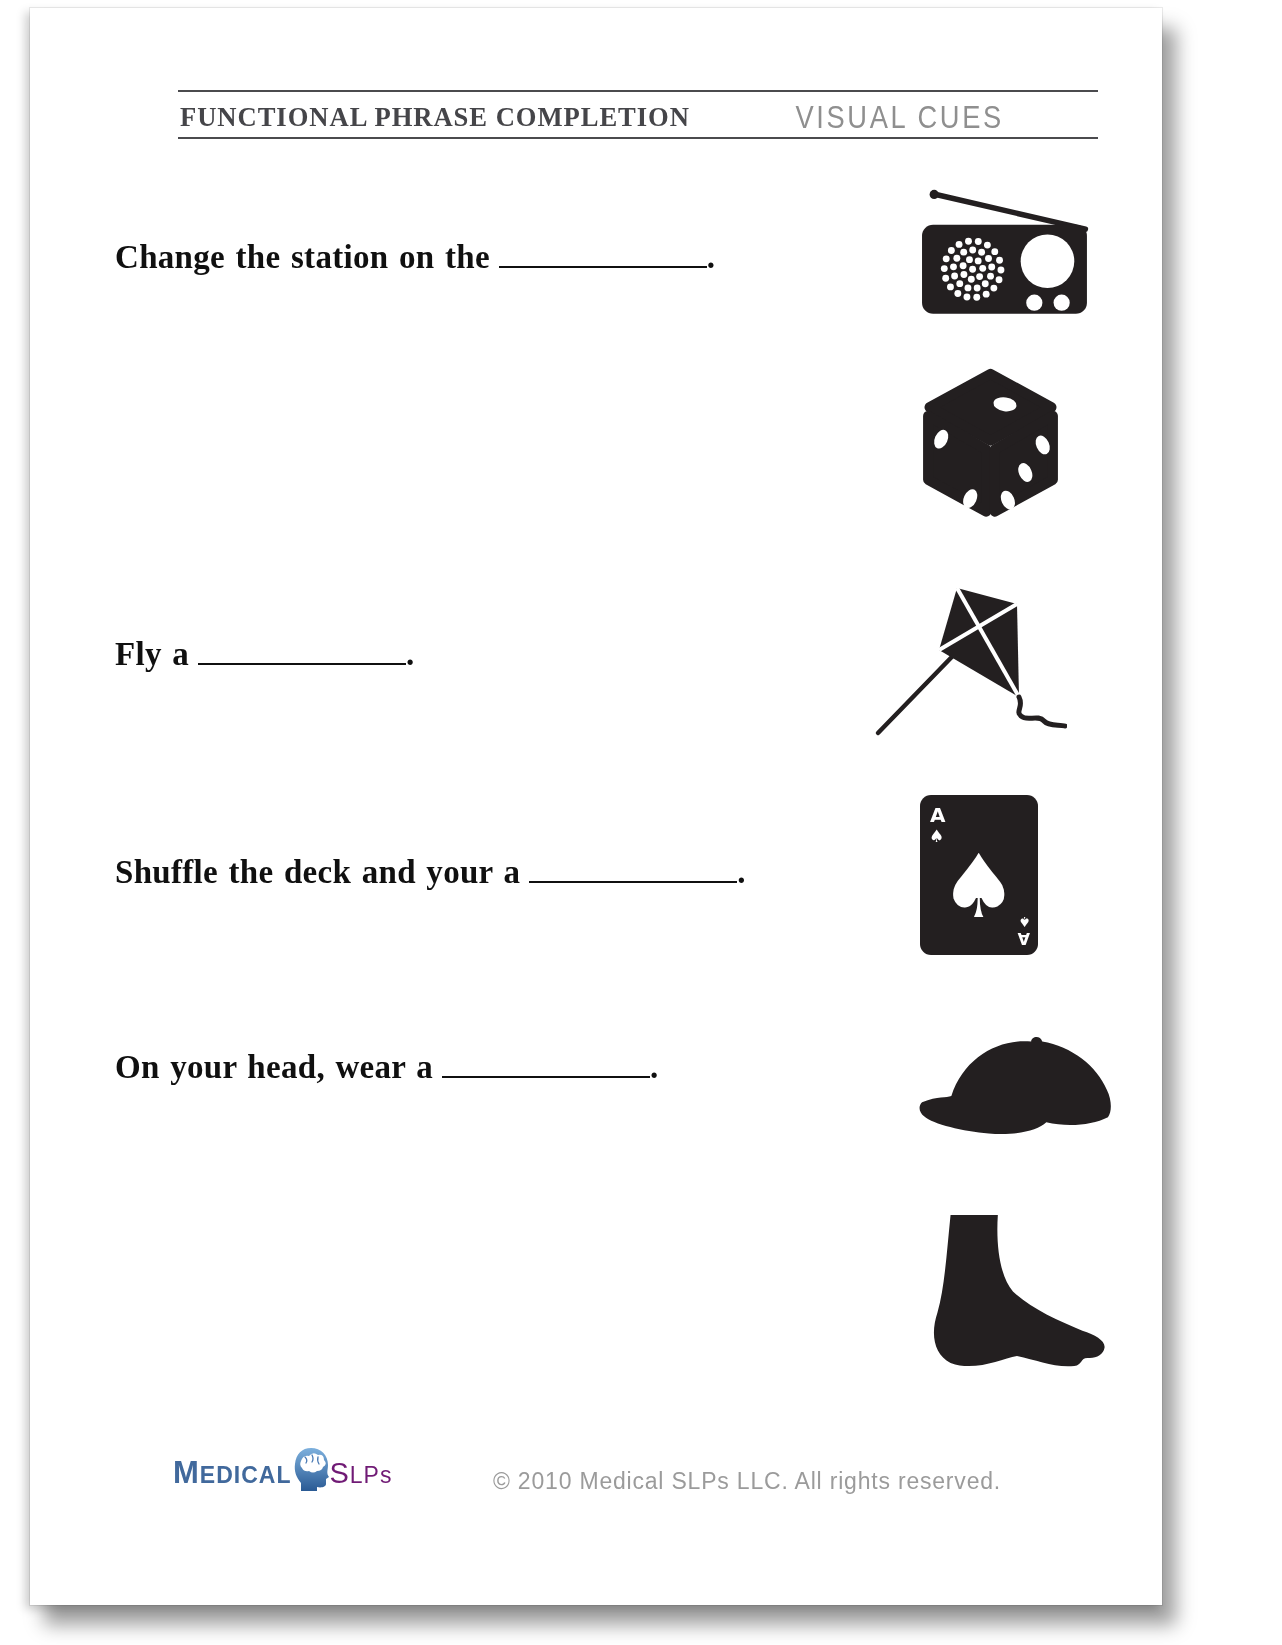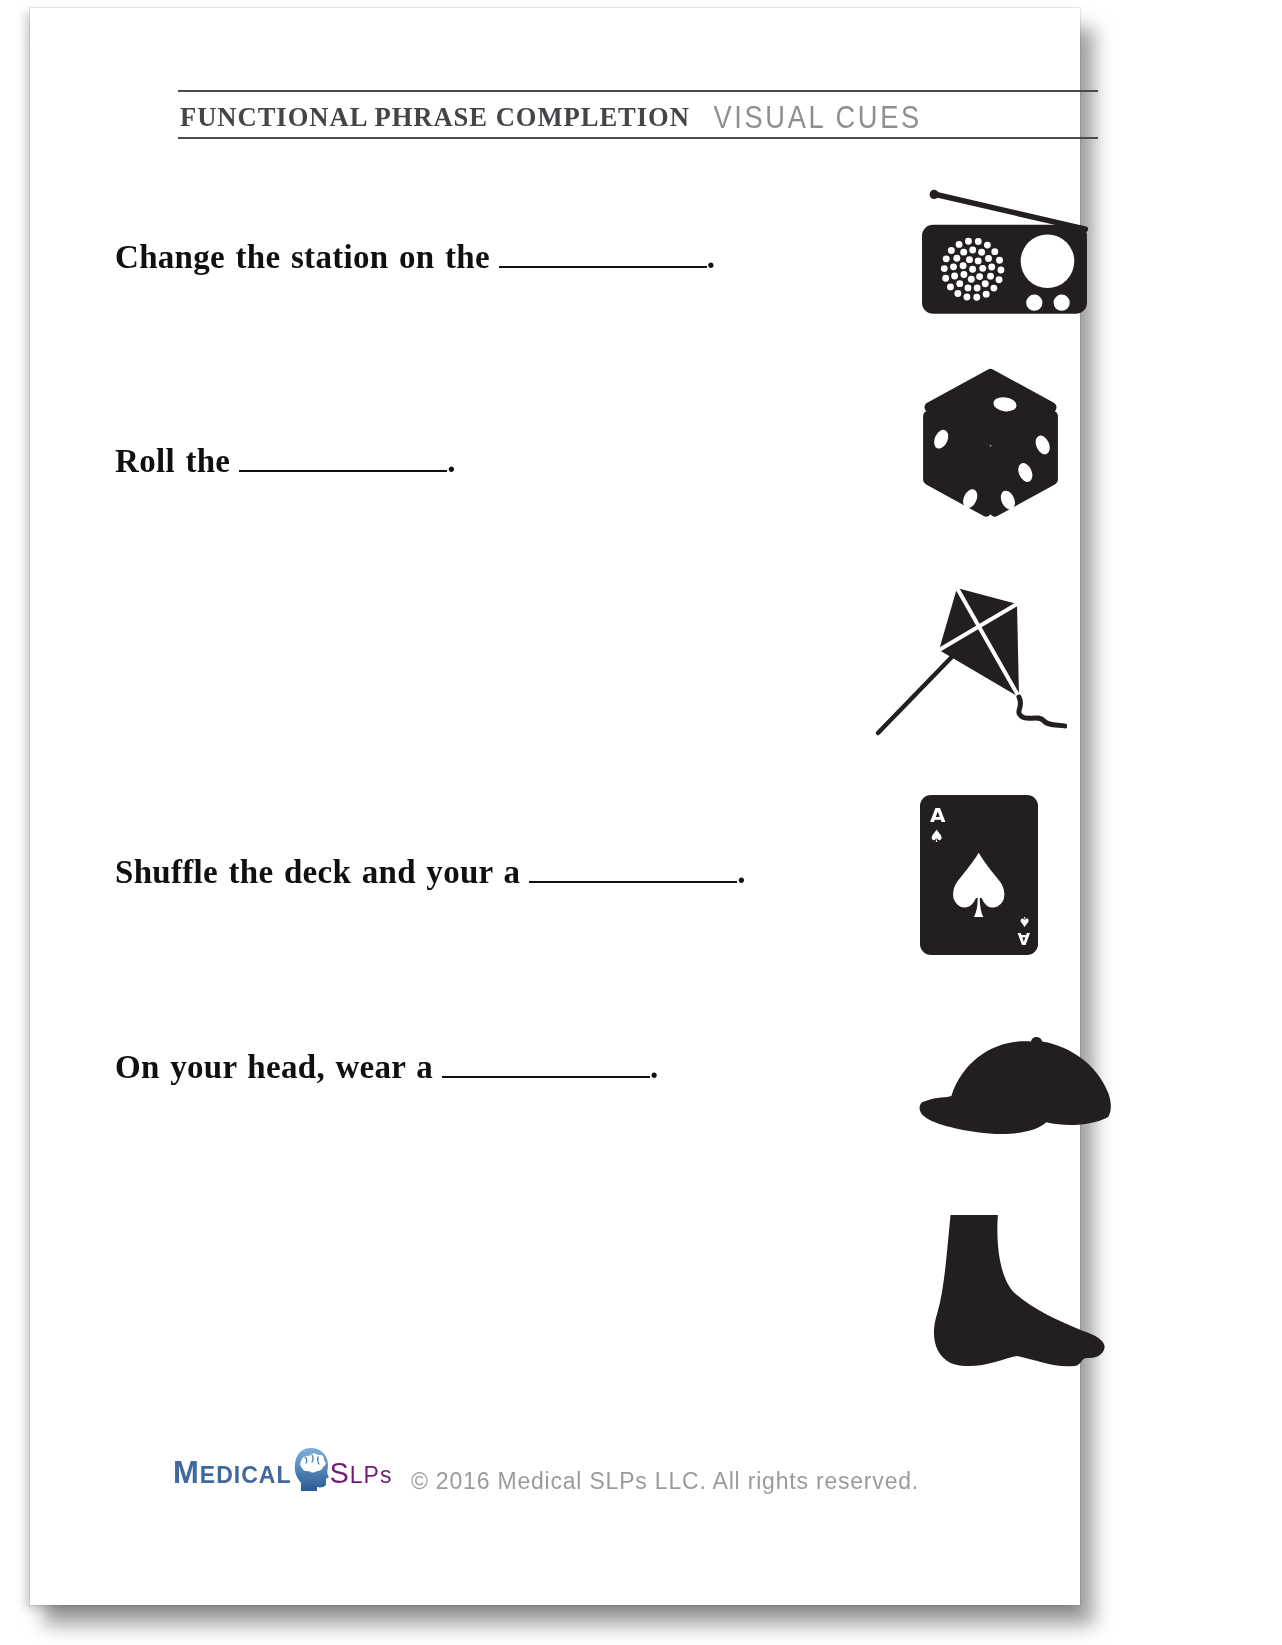--- a/index.html
+++ b/index.html
@@ -1,18 +1,18 @@
 <!DOCTYPE html>
 <html><head>
 <meta charset="utf-8">
 <style>
   html,body{margin:0;padding:0;background:#ffffff;}
   body{width:1282px;height:1645px;position:relative;font-family:"Liberation Serif",serif;}
   .sheet{
-    position:absolute;left:30px;top:8px;width:1050px;height:1597px;background:#ffffff;
+    position:absolute;left:30px;top:8px;width:1132px;height:1597px;background:#ffffff;
     box-shadow:-5px 4px 9px rgba(0,0,0,0.18), 14px 20px 18px rgba(0,0,0,0.38), 0 0 0 1px #ececec;
   }
   .rule{position:absolute;left:148px;width:920px;height:0;border-top:2px solid #4b4b4e;}
   .rule-top{top:82px;}
   .rule-bottom{top:129px;}
   .title{
     position:absolute;left:150px;top:93px;font-family:"Liberation Serif",serif;
     font-weight:700;font-size:28px;color:#454549;letter-spacing:1px;
     transform:scaleX(.95);transform-origin:left center;white-space:nowrap;
   }
@@ -100,37 +100,37 @@
         <circle cx="65.4" cy="118.6" r="3.4"></circle>
         <circle cx="56.1" cy="121.7" r="3.4"></circle>
         <circle cx="46.4" cy="121.4" r="3.4"></circle>
         <circle cx="37.4" cy="117.9" r="3.4"></circle>
         <circle cx="30.1" cy="111.4" r="3.4"></circle>
         <circle cx="25.4" cy="102.9" r="3.4"></circle>
         <circle cx="24.0" cy="93.3" r="3.4"></circle>
       </g>
   </svg>
 
-  <div class="phrase" style="top:428px"><span>Roll the</span><span class="blank"></span><span>.</span></div>
   <svg class="icon" style="left:888px;top:360px" width="145" height="151" viewBox="0 0 100 104">
     <g fill="#231f20" stroke="#231f20" stroke-width="7" stroke-linejoin="round">
       <path d="M50,4 L92,27 L50,50 L8,27 Z"></path>
       <path d="M7,33 L47,56 L47,99 L7,77 Z"></path>
       <path d="M53,56 L93,33 L93,77 L53,99 Z"></path>
     </g>
     <g fill="#ffffff">
       <ellipse cx="60" cy="25" rx="8" ry="4.8" transform="rotate(8 60 25)"></ellipse>
       <ellipse cx="16" cy="49" rx="4.4" ry="6.8" transform="rotate(24 16 49)"></ellipse>
       <ellipse cx="36" cy="90" rx="4.4" ry="6.8" transform="rotate(24 36 90)"></ellipse>
       <ellipse cx="62" cy="91" rx="4.4" ry="6.8" transform="rotate(-24 62 91)"></ellipse>
       <ellipse cx="74" cy="72" rx="4.4" ry="6.8" transform="rotate(-24 74 72)"></ellipse>
       <ellipse cx="86" cy="53" rx="4.4" ry="6.8" transform="rotate(-24 86 53)"></ellipse>
     </g>
   </svg>
 
+  <div class="phrase" style="top:621px"><span>Fly a</span><span class="blank"></span><span>.</span></div>
   <svg class="icon" style="left:842px;top:575px" width="195" height="155" viewBox="0 0 195 155">
     <line x1="105" y1="48" x2="6" y2="150" stroke="#231f20" stroke-width="4.5" stroke-linecap="round"></line>
     <path d="M85,5 L145,21 L147,114 L67,67 Z" fill="#231f20"></path>
     <g stroke="#ffffff" stroke-width="4">
       <line x1="85" y1="5" x2="147" y2="114"></line>
       <line x1="67" y1="67" x2="145" y2="21"></line>
     </g>
     <path d="M147,114 C152,124 143,128 149,133 C155,139 166,131 172,138 C177,144 188,141 193,143" fill="none" stroke="#231f20" stroke-width="5" stroke-linecap="round"></path>
   </svg>
 
@@ -183,15 +183,15 @@
           <stop offset="0" stop-color="#7db0dd"></stop>
           <stop offset="1" stop-color="#2a5a94"></stop>
         </linearGradient>
       </defs>
       <path fill="url(#headGrad)" d="M21,2 C31,2 38,9 38,19 C38,24 36,27 39,31 L36,33 L36,38 C36,41 31,42 27,41 L27,45 L11,45 L11,37 C6,31 4,25 5,18 C6,8 12,2 21,2 Z"></path>
       <path fill="#ffffff" d="M11,15 q2,-6 8,-5 q4,-5 9,-1 q6,-1 6,5 q4,4 -1,7 q-1,4 -6,4 q-4,3 -8,0 q-5,1 -7,-3 q-3,-3 -1,-7 Z"></path>
       <path d="M15,11 q3,3 1,6 M22,9 q2,4 0,7 M28,11 q-1,4 1,7" fill="none" stroke="#4a7ab5" stroke-width="1.3" stroke-linecap="round"></path>
     </svg>
     <span class="logo-slps">SLPs</span>
   </div>
-  <div class="copyright">© 2016 Medical SLPs LLC. All rights reserved.</div>
+  <div class="copyright">© 2010 Medical SLPs LLC. All rights reserved.</div>
 
 </div>
 
 </body></html>

